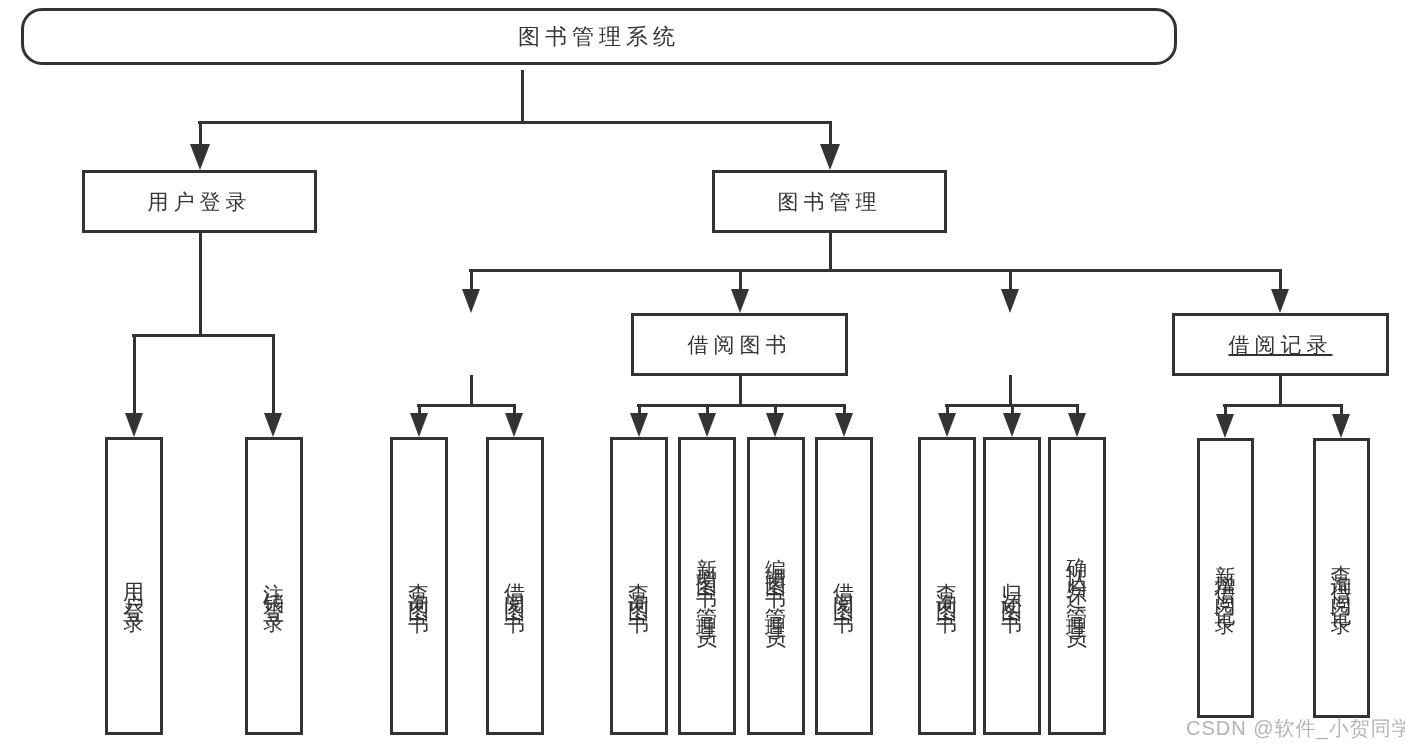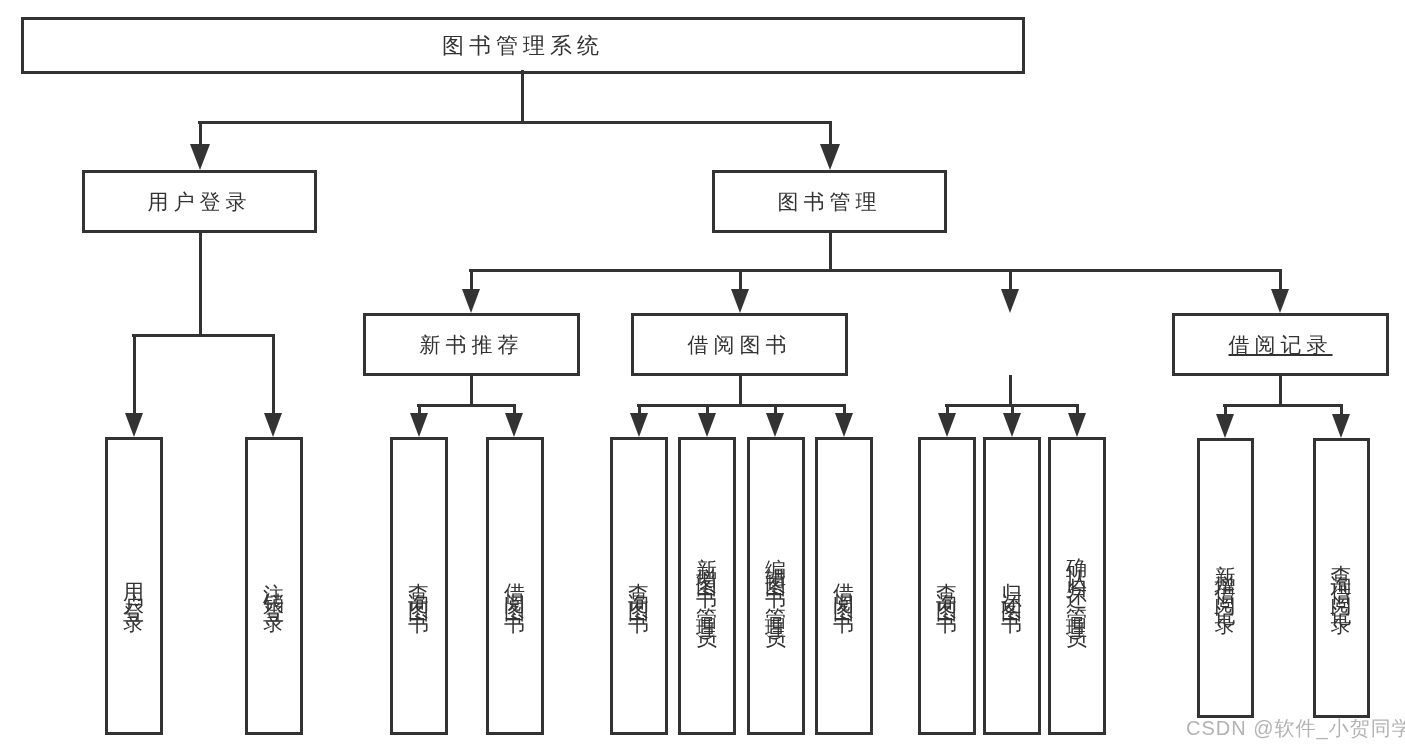--- a/index.html
+++ b/index.html
@@ -36,21 +36,21 @@
     position:absolute;left:1186px;top:715px;z-index:10;
     font-size:20px;letter-spacing:1px;color:var(--watermark);
     white-space:nowrap;opacity:.9;
   }
 </style>
 </head>
 <body>
 
 <div class="canvas">
 
-  <div class="box h title" style="left:21px;top:17px;width:1004px;height:57px;">
+  <div class="box h title" style="left:21px;top:8px;width:1156px;height:57px;border-radius:21px;">
     <span>图书管理系统</span>
   </div>
 
   <div class="ln" style="left:521px;top:70px;width:3px;height:53px;"></div>
   <div class="ln" style="left:198px;top:121px;width:634px;height:3px;"></div>
   <div class="ln" style="left:199px;top:121px;width:3px;height:27px;"></div>
   <div class="ah lg" style="left:190px;top:144px;"></div>
   <div class="ln" style="left:829px;top:121px;width:3px;height:27px;"></div>
   <div class="ah lg" style="left:820px;top:144px;"></div>
 
@@ -72,23 +72,20 @@
   <div class="ln" style="left:469px;top:269px;width:813px;height:3px;"></div>
   <div class="ln" style="left:470px;top:269px;width:3px;height:22px;"></div>
   <div class="ah" style="left:462px;top:289px;"></div>
   <div class="ln" style="left:739px;top:269px;width:3px;height:22px;"></div>
   <div class="ah" style="left:731px;top:289px;"></div>
   <div class="ln" style="left:1009px;top:269px;width:3px;height:22px;"></div>
   <div class="ah" style="left:1001px;top:289px;"></div>
   <div class="ln" style="left:1279px;top:269px;width:3px;height:22px;"></div>
   <div class="ah" style="left:1271px;top:289px;"></div>
 
-  <div class="box h" style="left:363px;top:313px;width:217px;height:63px;">
-    <span>新书推荐</span>
-  </div>
   <div class="box h" style="left:631px;top:313px;width:217px;height:63px;">
     <span>借阅图书</span>
   </div>
   <div class="box h" style="left:1172px;top:313px;width:217px;height:63px;text-decoration:underline;">
     <span>借阅记录</span>
   </div>
 
   <div class="ln" style="left:470px;top:375px;width:3px;height:31px;"></div>
   <div class="ln" style="left:417px;top:404px;width:99px;height:3px;"></div>
   <div class="ln" style="left:418px;top:404px;width:3px;height:11px;"></div>

